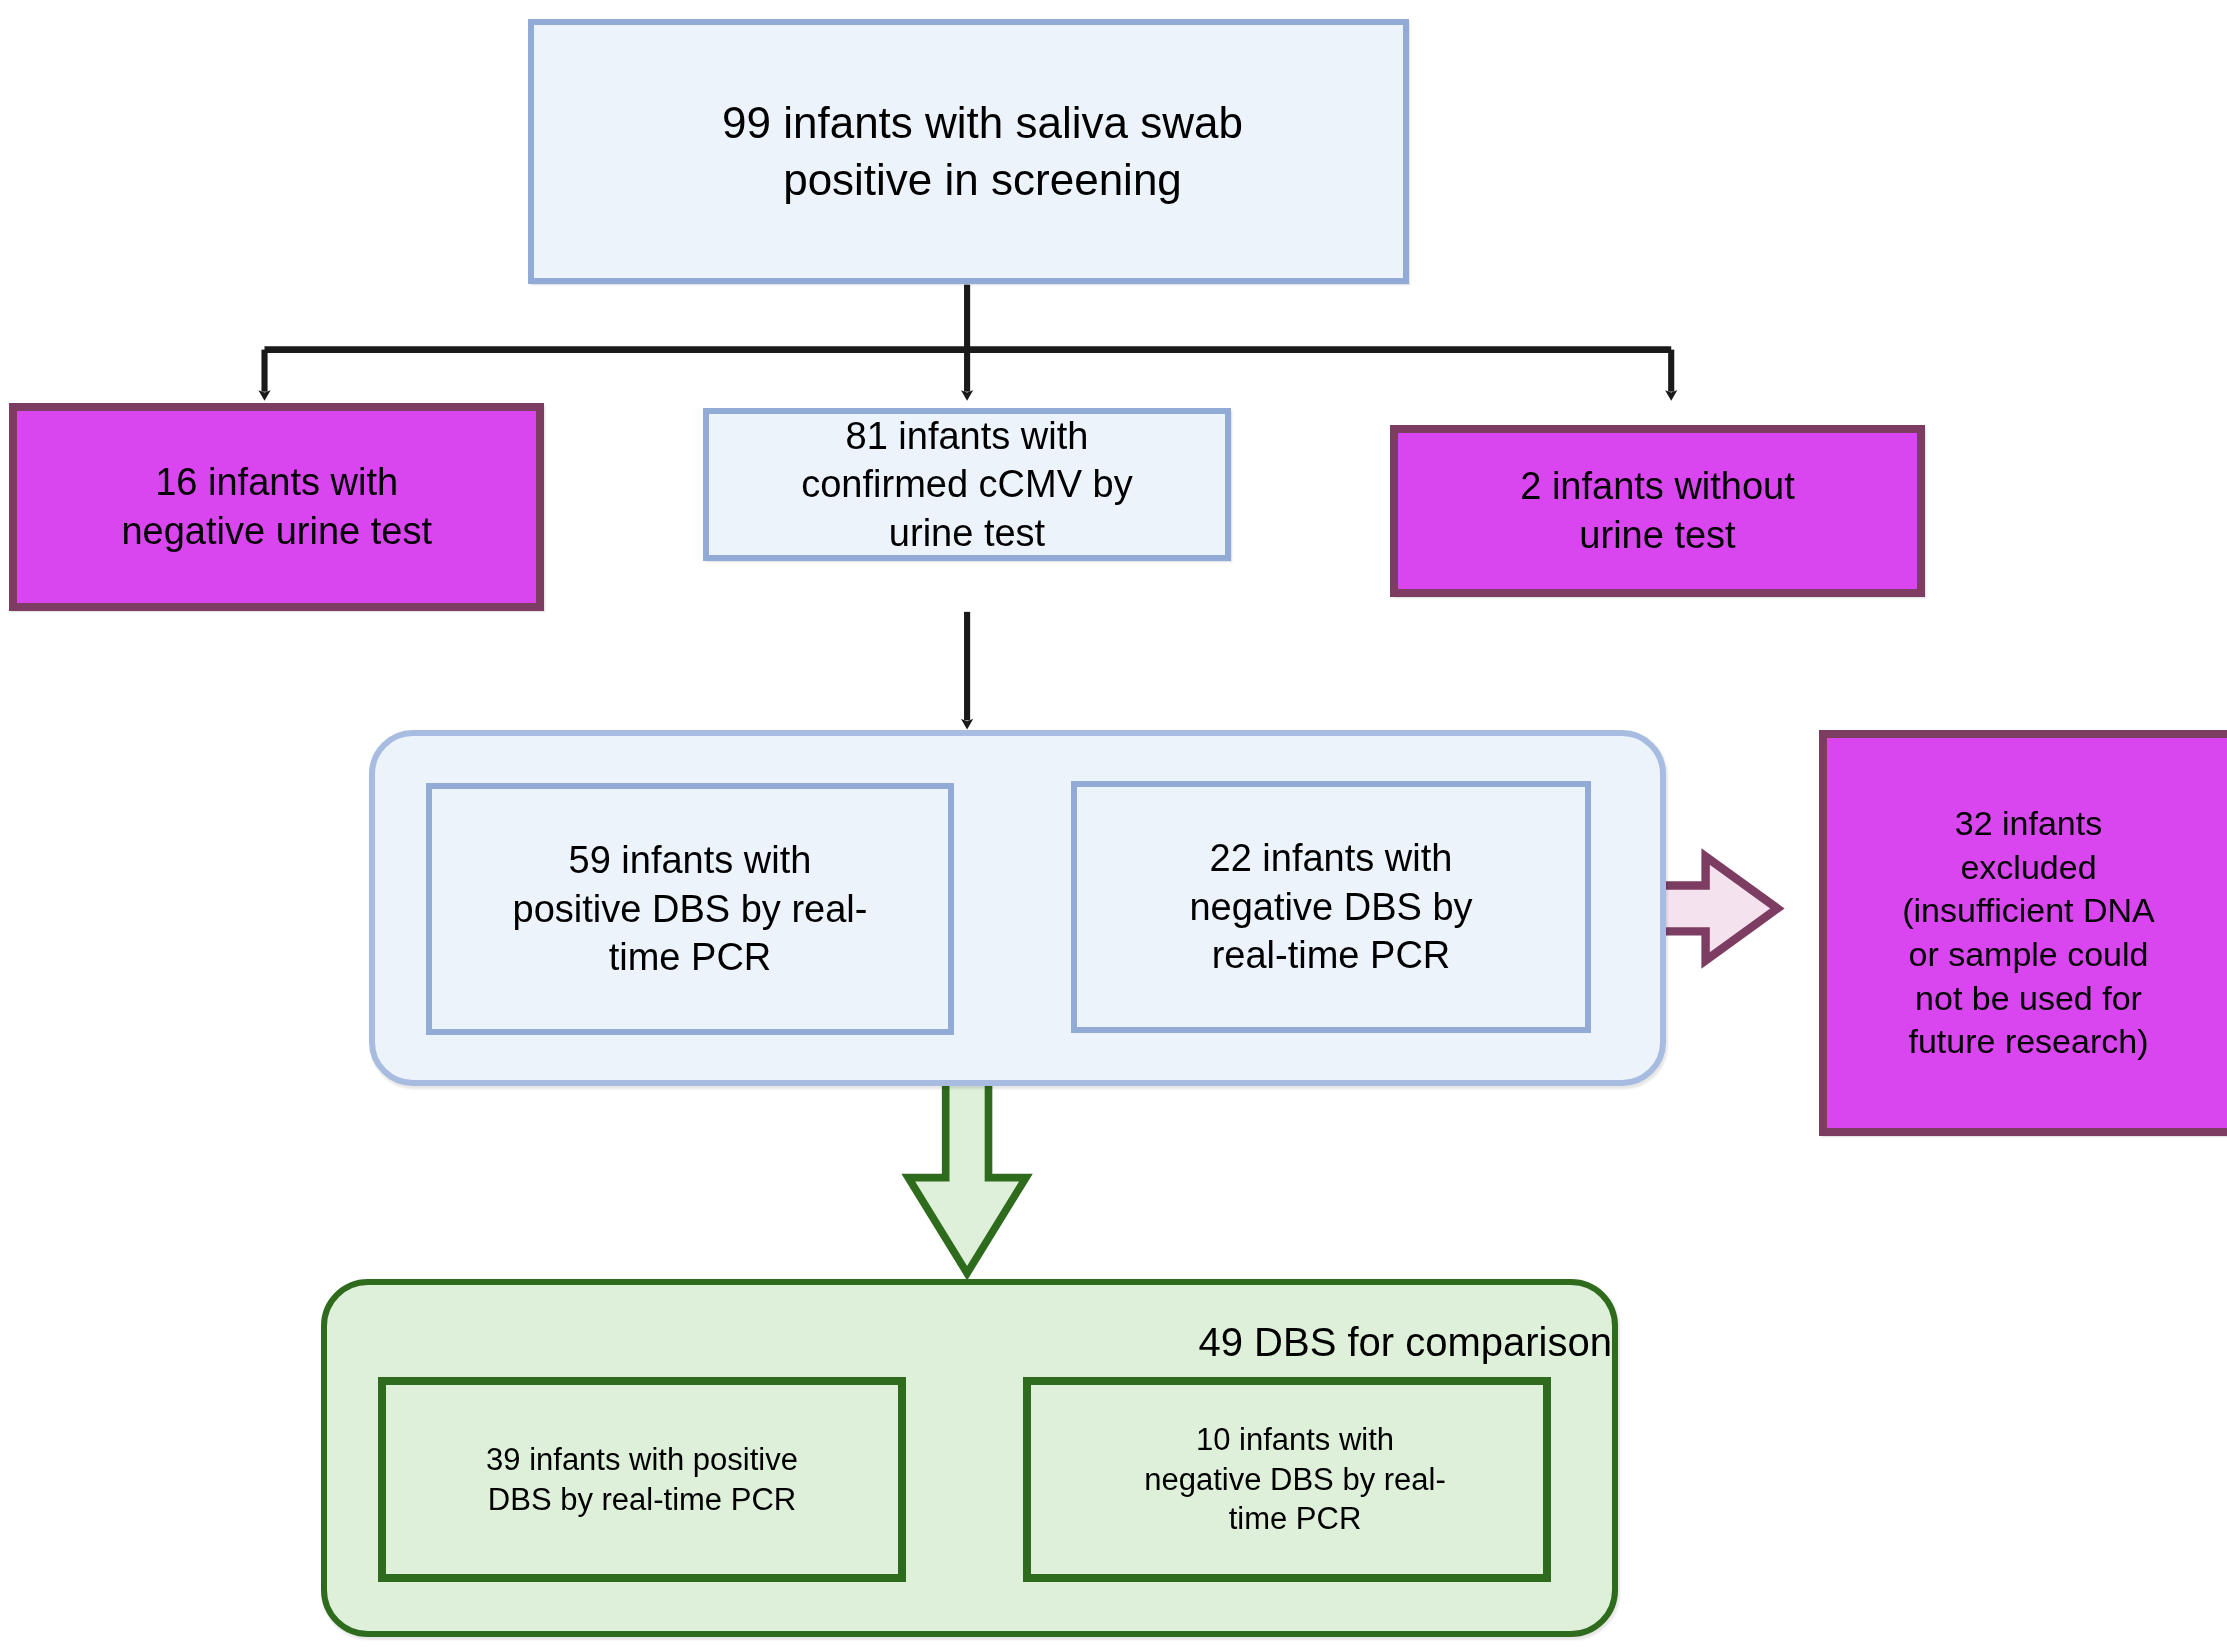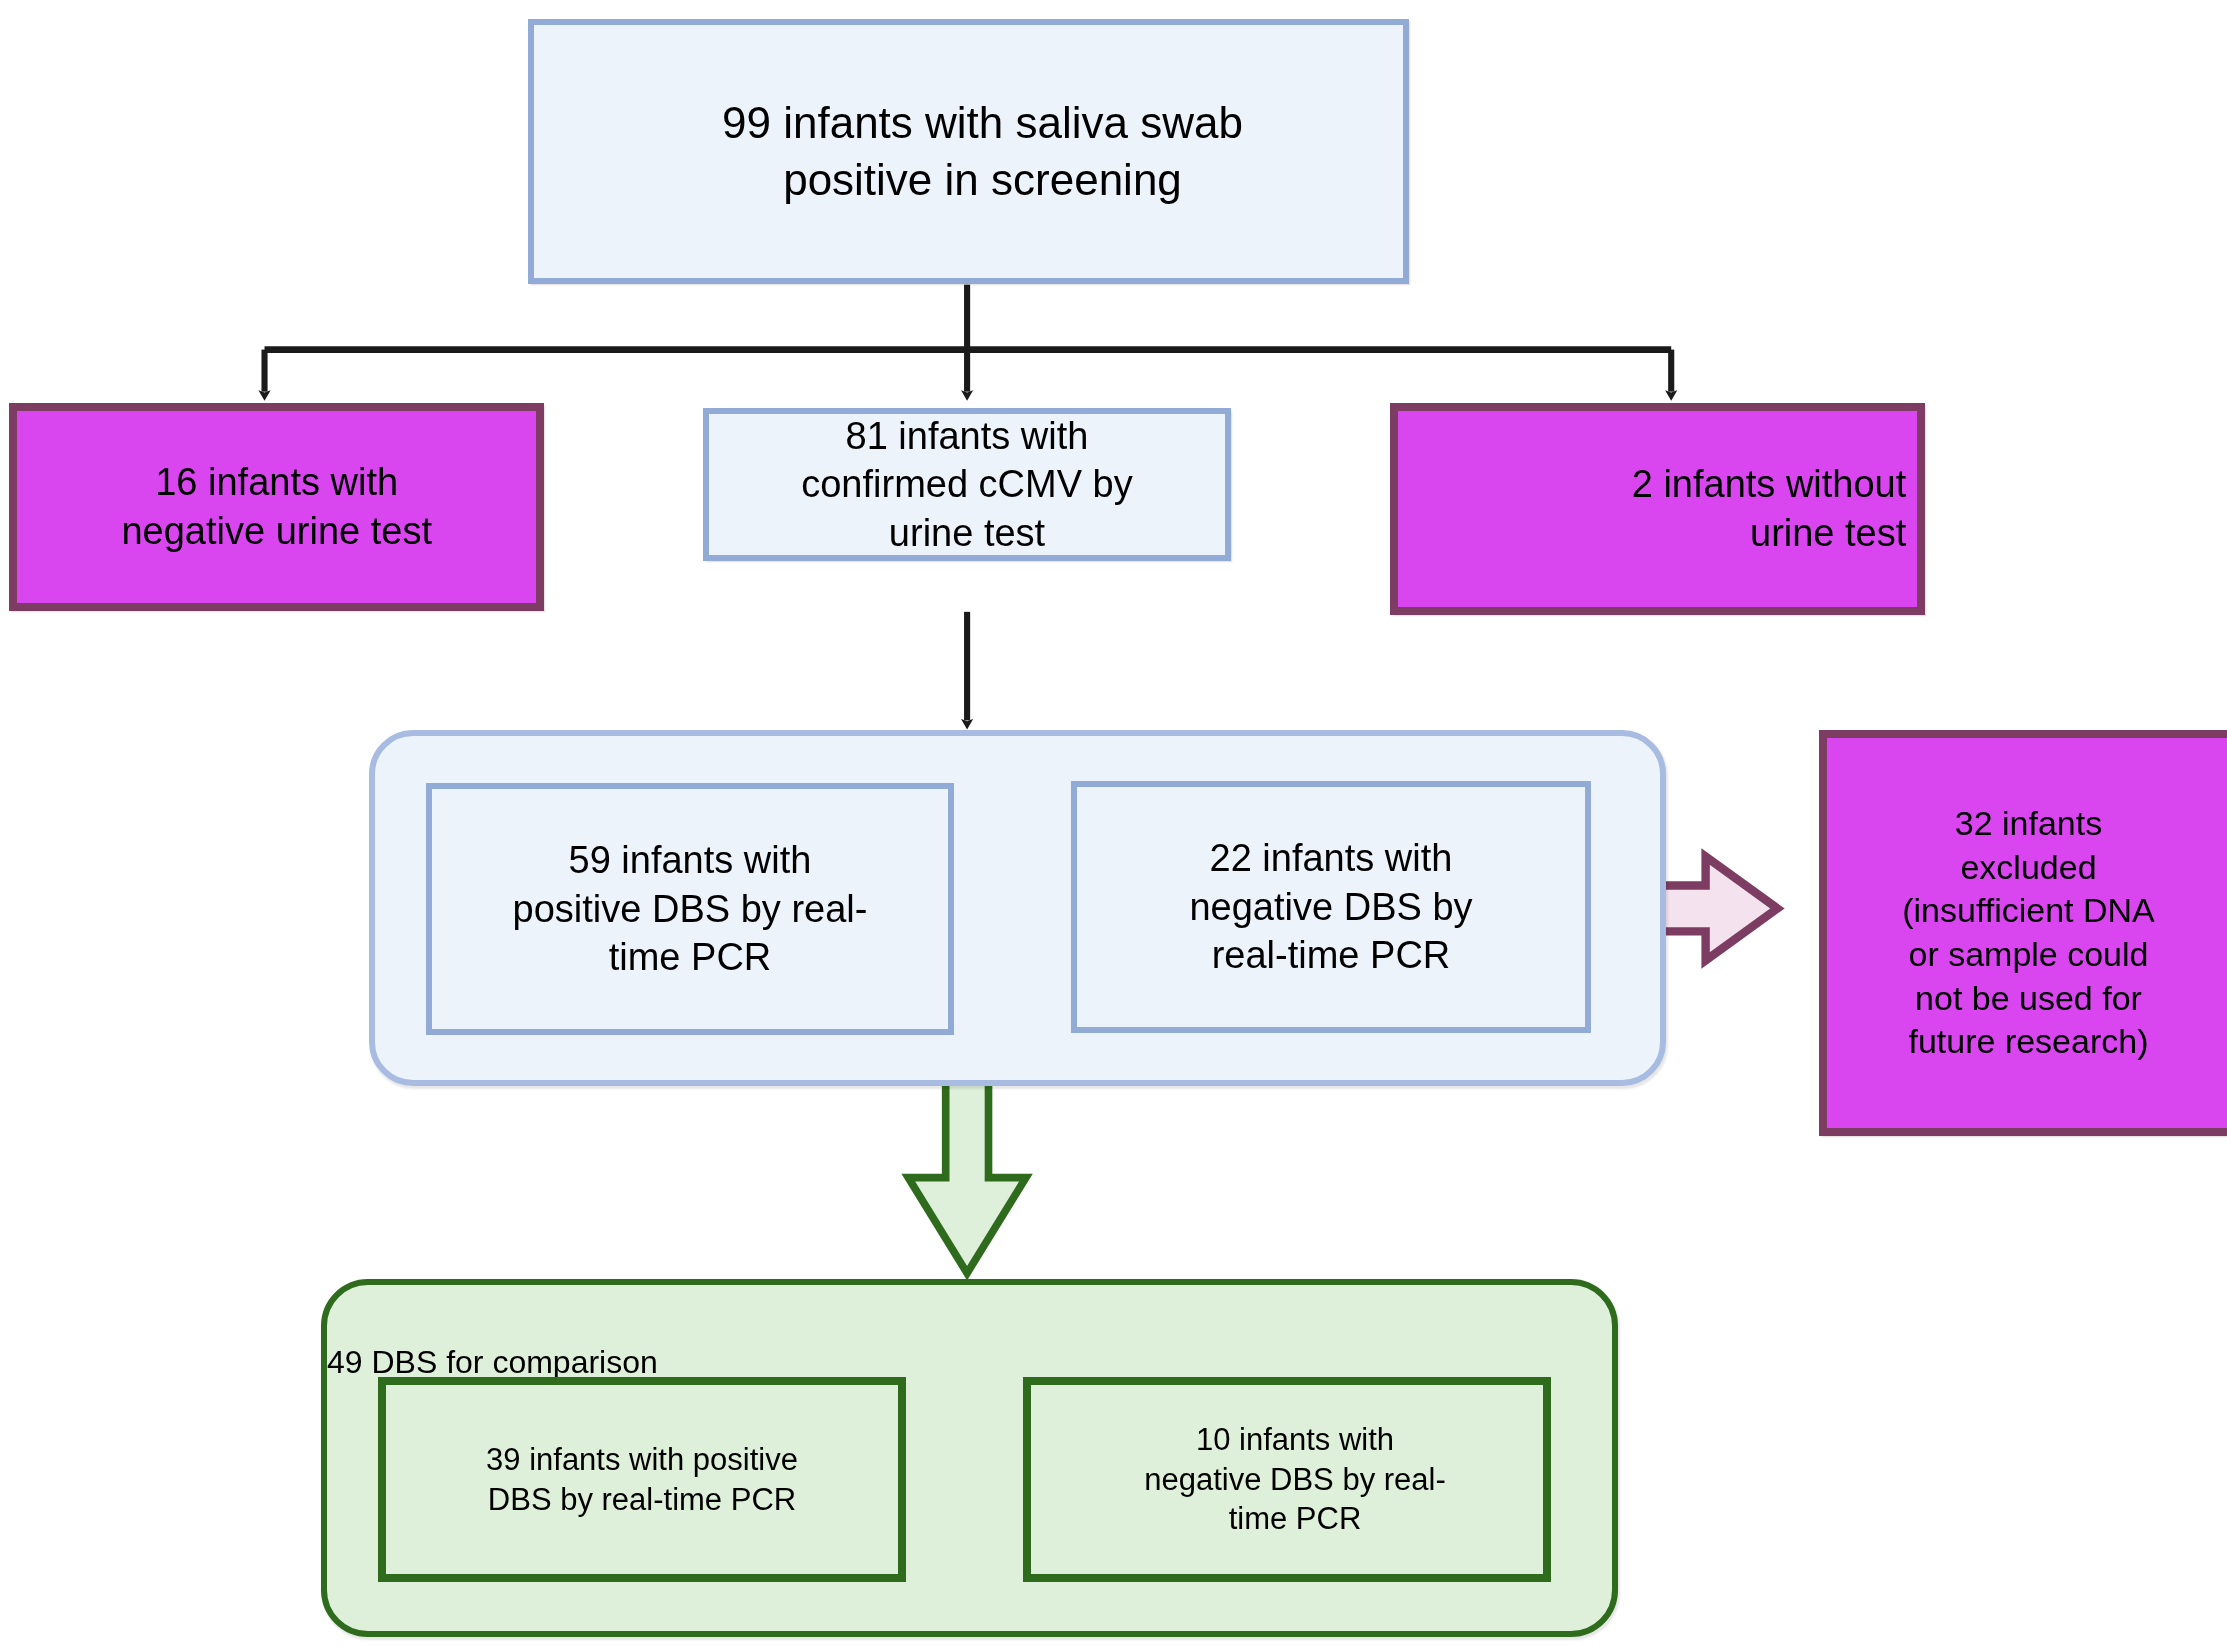--- a/index.html
+++ b/index.html
@@ -73,23 +73,22 @@
 
   .fs-lg   { font-size: 44px; padding-left: 28px; }
   .fs-md   { font-size: 38px; }
   .fs-sm   { font-size: 34px; }
   .fs-xs   { font-size: 31px; }
 
   .container-title {
     position: absolute;
     left: 0;
     right: 0;
-    text-align: left;
-    font-size: 32px;
-    margin-top: 24px;
+    text-align: right;
+    font-size: 40px;
   }
 
   svg.overlay {
     position: absolute;
     left: 0;
     top: 0;
     width: 2227px;
     height: 1648px;
     pointer-events: none;
   }
@@ -132,21 +131,21 @@
     <div class="txt">16 infants with
 negative urine test</div>
   </div>
 
   <div class="node blue-box fs-md" style="left:703px; top:408px; width:528px; height:153px;">
     <div class="txt">81 infants with
 confirmed cCMV by
 urine test</div>
   </div>
 
-  <div class="node pink-box fs-md" style="left:1390px; top:403px; width:535px; height:212px;text-align:right;">
+  <div class="node pink-box fs-md" style="left:1390px; top:425px; width:535px; height:172px;">
     <div class="txt">2 infants without
 urine test</div>
   </div>
 
   <div class="blue-container" style="position:absolute; left:321px; top:730px; width:1285px; height:344px;">
 
     <div class="node blue-sub fs-md" style="left:51px; top:47px; width:528px; height:252px;">
       <div class="txt">59 infants with
 positive DBS by real-
 time PCR</div>

